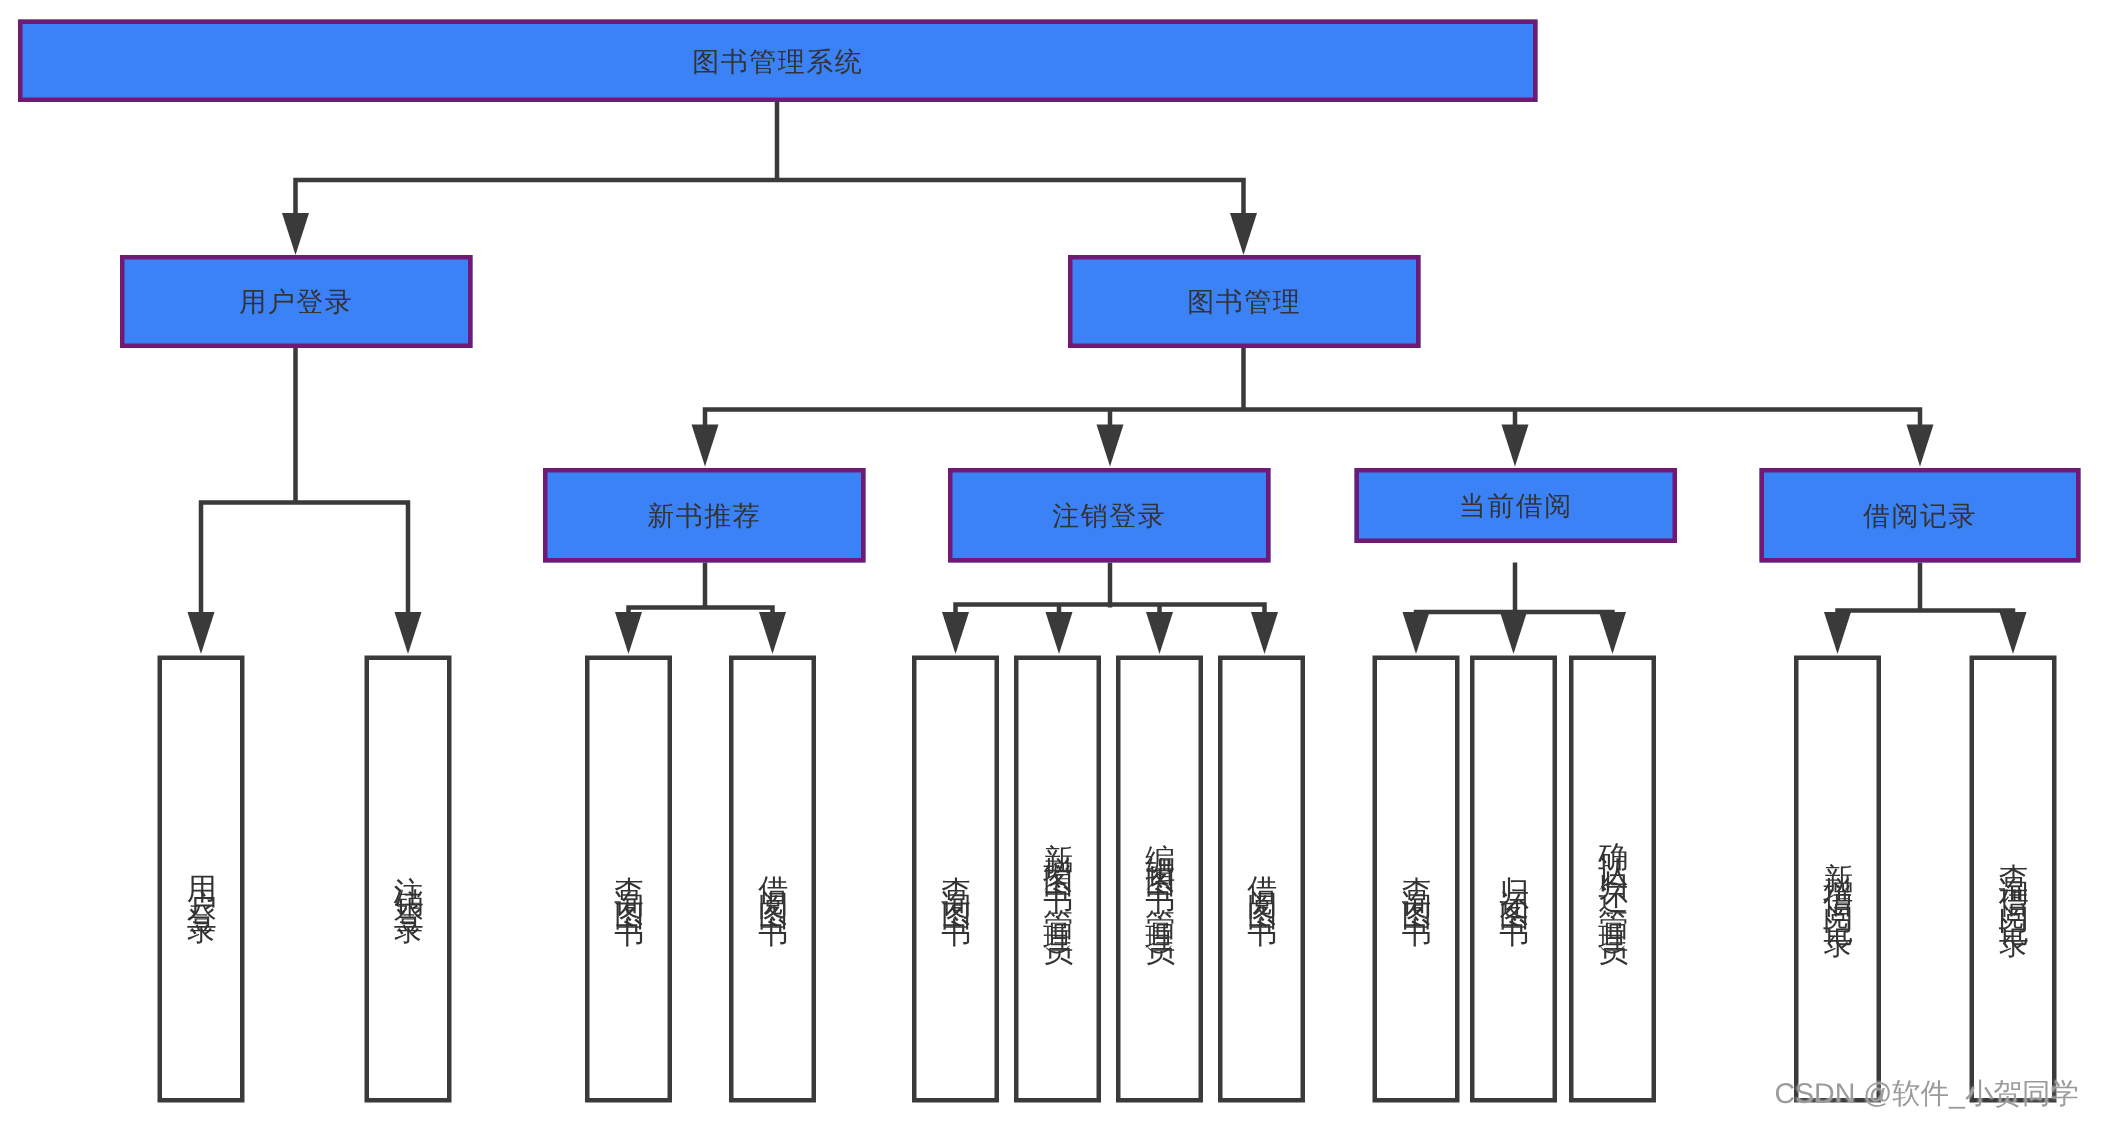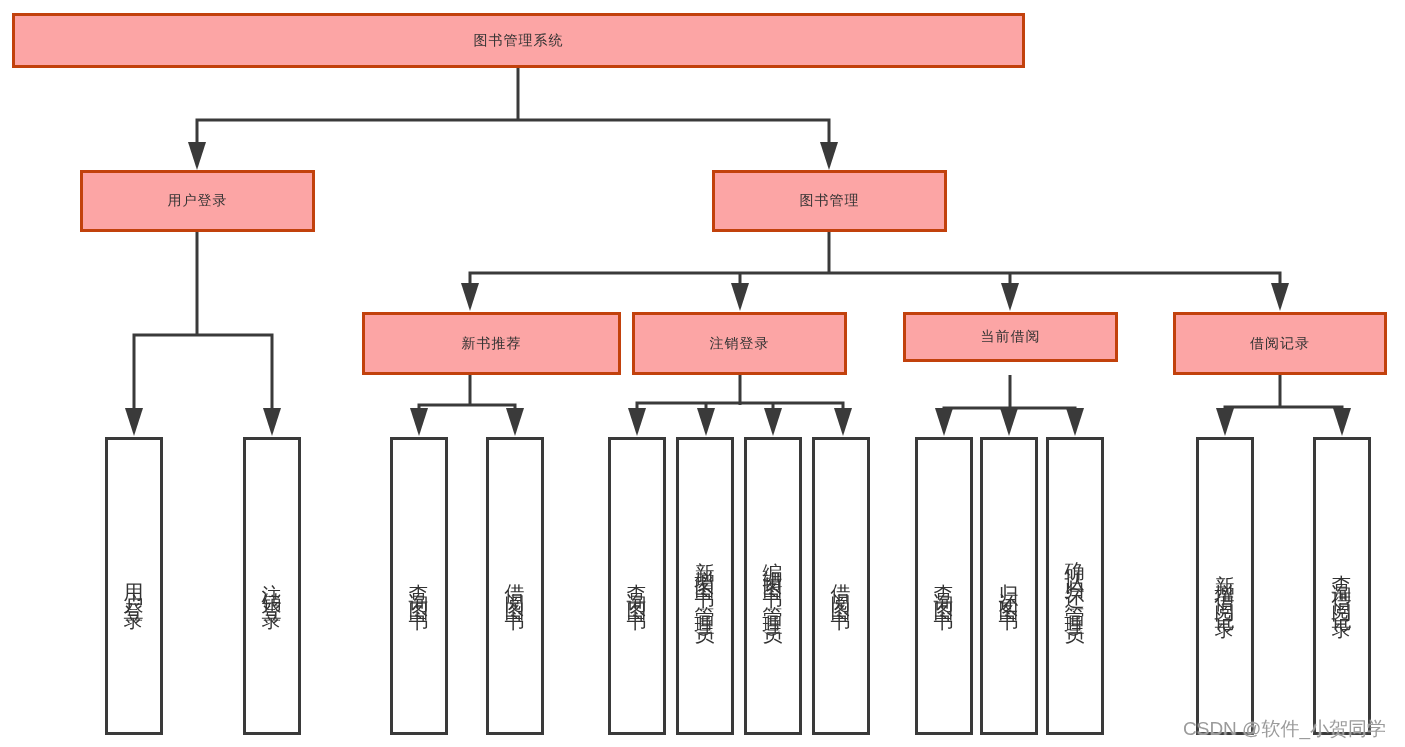--- a/index.html
+++ b/index.html
@@ -7,25 +7,25 @@
     position:relative;
     width:1405px;height:747px;
     background:#ffffff;
     font-family:"Liberation Sans","DejaVu Sans",sans-serif;
     overflow:hidden;
   }
   #wires{position:absolute;left:0;top:0;width:1405px;height:747px;}
   .node{
     position:absolute;
     box-sizing:border-box;
-    background:#fca5a5;
-    border:3px solid #c2410c;
+    background:#3b82f6;
+    border:3px solid #701a75;
     display:flex;align-items:center;justify-content:center;
     color:#333333;
-    font-size:14px;
+    font-size:18px;
     letter-spacing:1px;
     z-index:2;
   }
   .vnode{
     position:absolute;
     box-sizing:border-box;
     background:#ffffff;
     border:3px solid #3a3a3a;
     width:58px;height:298px;top:437px;
     display:flex;align-items:center;justify-content:center;
@@ -36,21 +36,21 @@
     writing-mode:vertical-rl;
     text-orientation:mixed;
     font-size:20px;
     line-height:1;
     letter-spacing:9px;
     white-space:nowrap;
   }
   .root{left:12px;top:13px;width:1013px;height:55px;}
   .n-user-login{left:80px;top:170px;width:235px;height:62px;}
   .n-book-mgmt{left:712px;top:170px;width:235px;height:62px;}
-  .n-recommend{left:362px;top:312px;width:259px;height:63px;}
+  .n-recommend{left:362px;top:312px;width:215px;height:63px;}
   .n-borrow{left:632px;top:312px;width:215px;height:63px;}
   .n-current{left:903px;top:312px;width:215px;height:50px;}
   .n-records{left:1173px;top:312px;width:214px;height:63px;}
   .lf1{left:105px;}  .lf2{left:243px;}
   .lf3{left:390px;}  .lf4{left:486px;}
   .lf5{left:608px;}  .lf6{left:676px;}
   .lf7{left:744px;}  .lf8{left:812px;}
   .lf9{left:915px;}  .lf10{left:980px;} .lf11{left:1046px;}
   .lf12{left:1196px;} .lf13{left:1313px;}
   #watermark{

